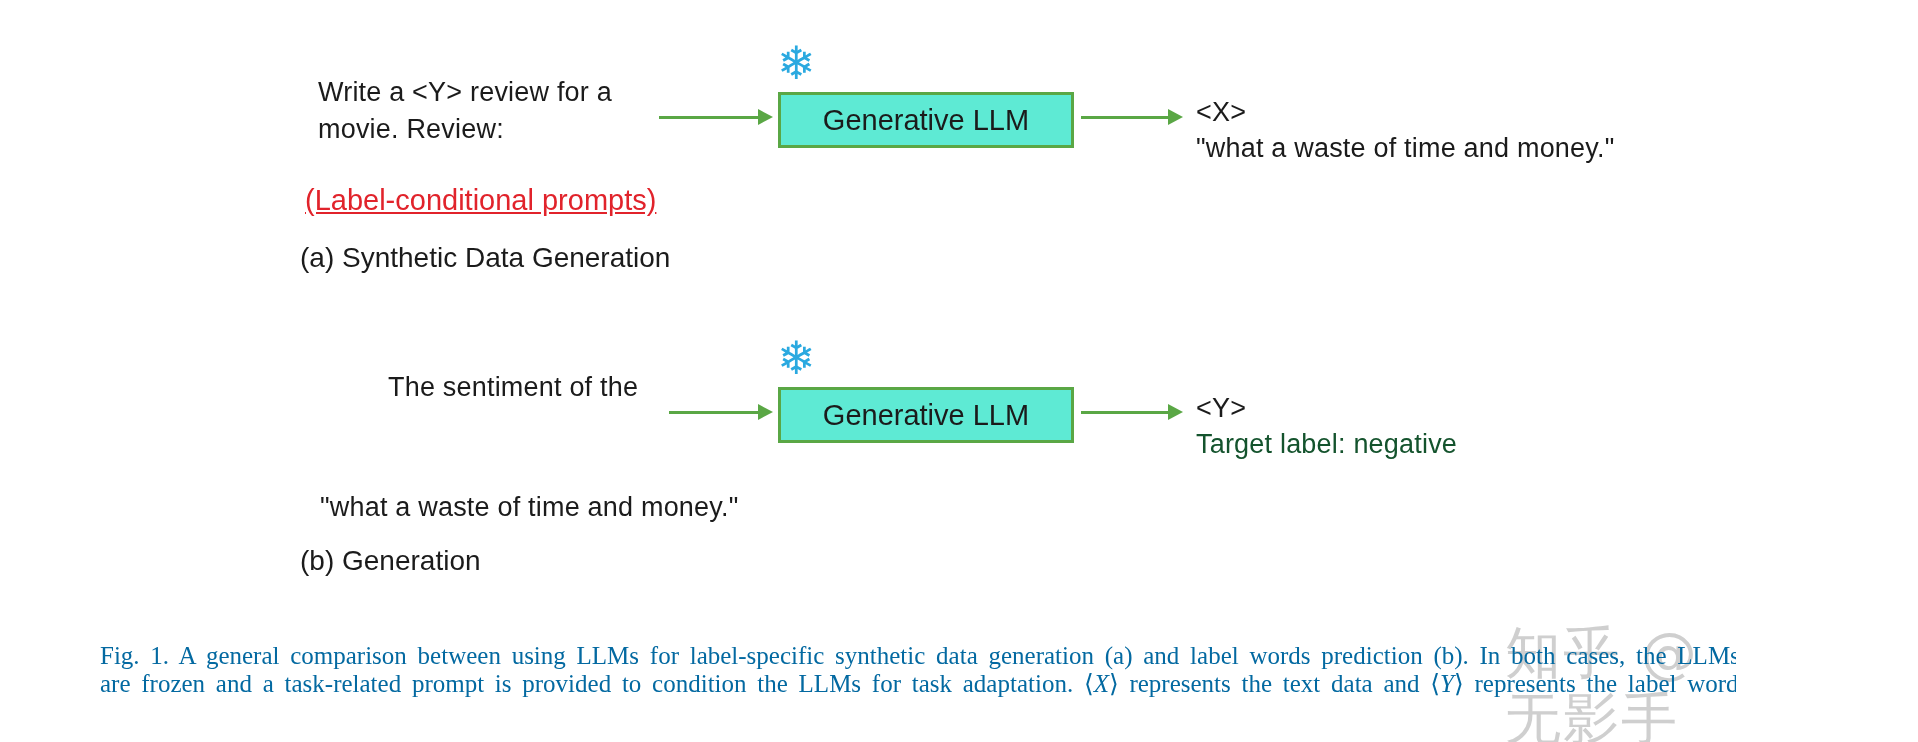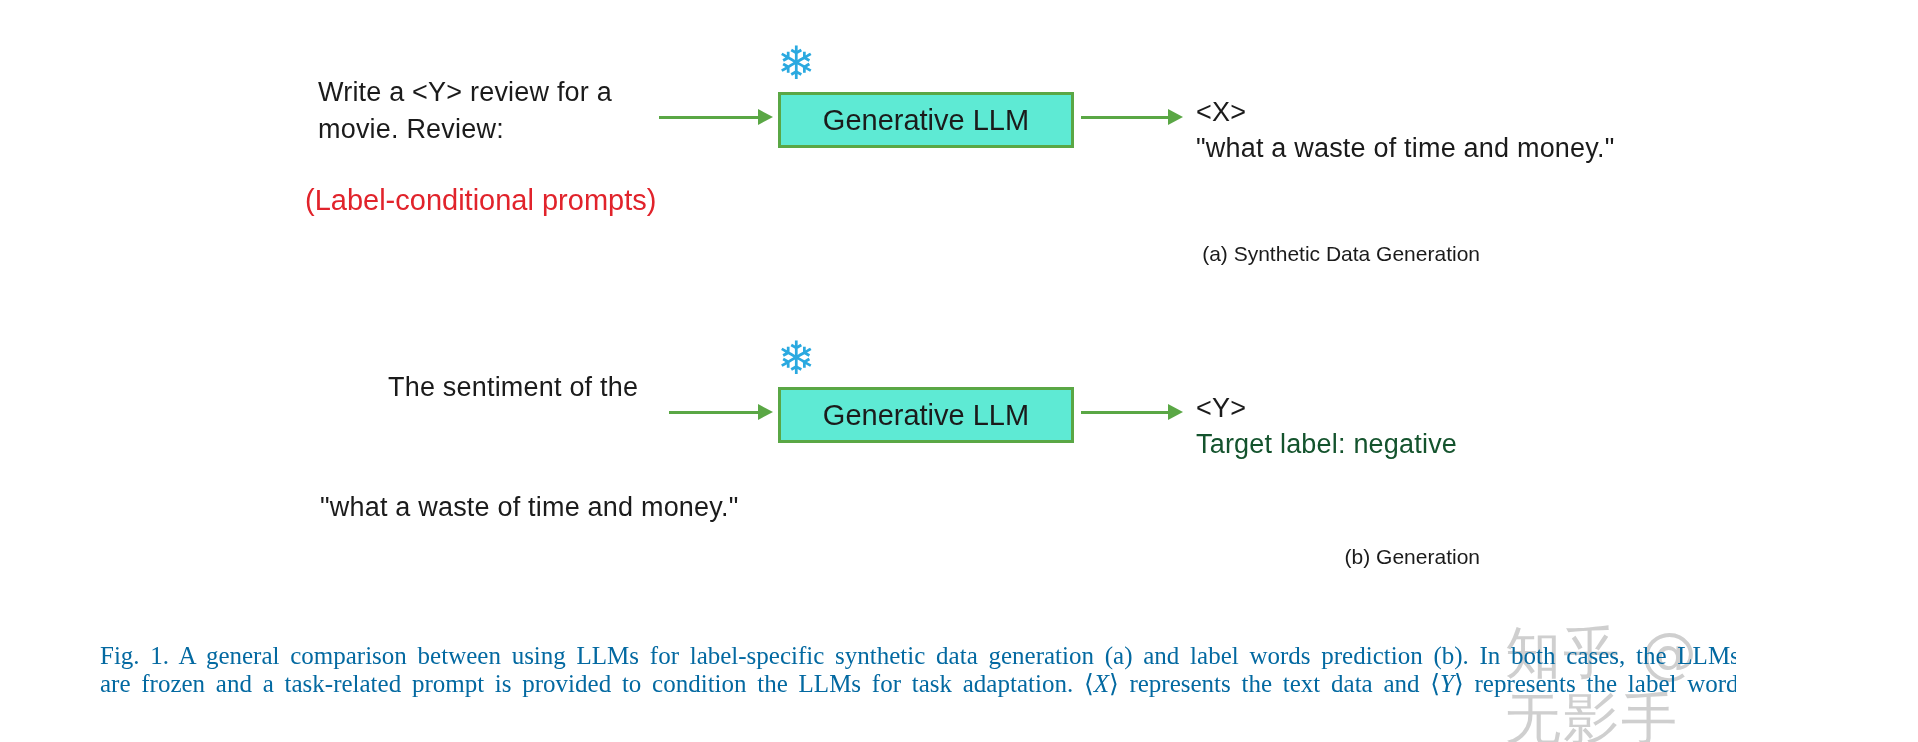--- a/index.html
+++ b/index.html
@@ -38,22 +38,22 @@
   }
   .snowflake {
     position: absolute;
     font-size: 46px; line-height: 50px;
     color: #2aa9e0;
     z-index: 3;
   }
   .subcap {
     position: absolute;
     left: 300px; width: 1180px;
-    text-align: right;
-    font-size: 21px; color: #1b1b1b;
+    text-align: left;
+    font-size: 28px; color: #1b1b1b;
   }
   .figcap {
     position: absolute;
     left: 100px; top: 642px;
     font-family: "Liberation Serif", serif;
     font-size: 25px; line-height: 28px;
     color: #0369a1;
     white-space: nowrap;
     word-spacing: 4.5px;
     z-index: 2;
@@ -72,21 +72,21 @@
 </head>
 <body>
 
 <div class="stage">
 
   <div class="txt" style="left:318px; top:74px;">
     <div>Write a &lt;Y&gt; review for a</div>
     <div>movie. Review:</div>
   </div>
 
-  <div class="red-note" style="left:305px; top:184px;">(Label-conditional prompts)</div>
+  <div class="red-note" style="left:305px; top:184px;text-decoration:underline;">(Label-conditional prompts)</div>
 
   <div class="arrow" style="left:659px; top:116px; width:100px;"></div>
 
   <span class="snowflake" style="left:777px; top:38px;">❄</span>
 
   <div class="llm-box" style="left:778px; top:92px;">
     <span>Generative LLM</span>
   </div>
 
   <div class="arrow" style="left:1081px; top:116px; width:88px;"></div>

